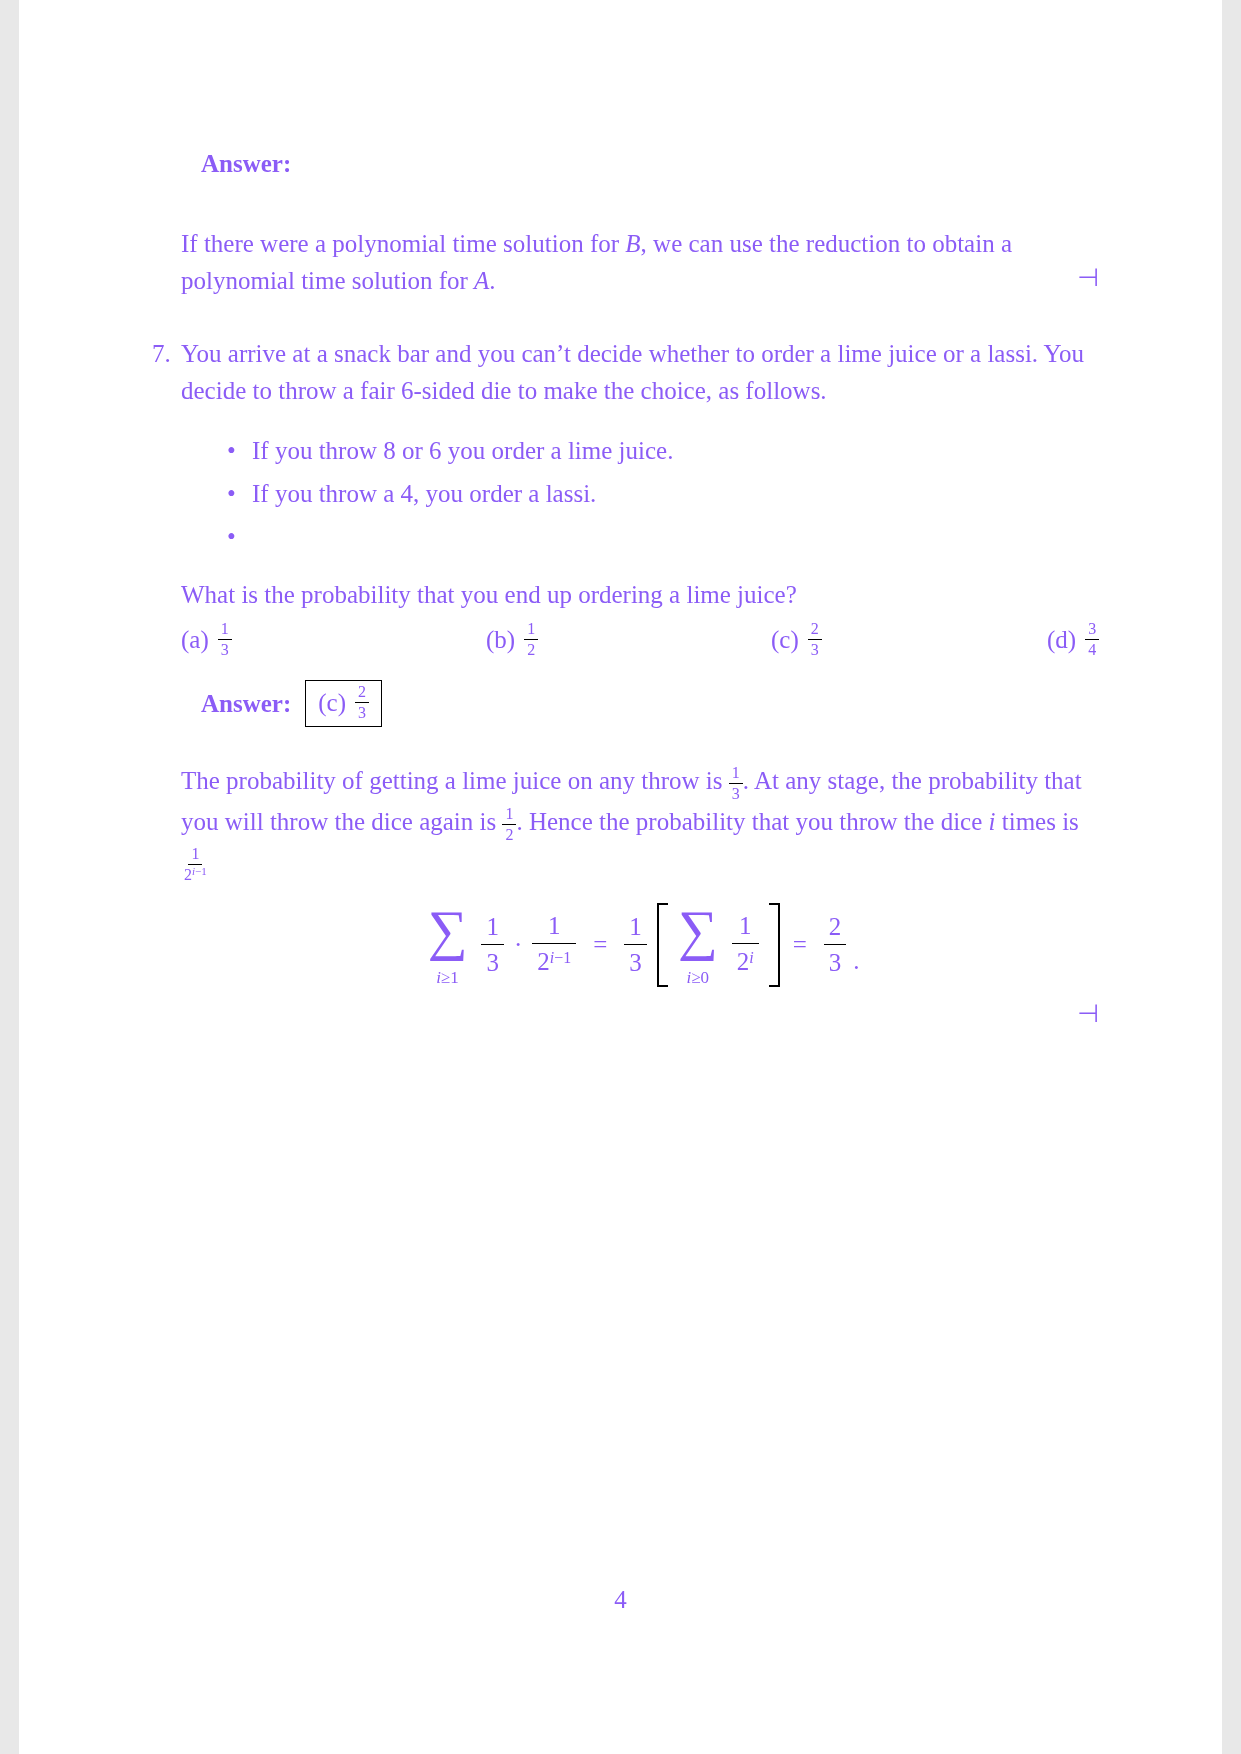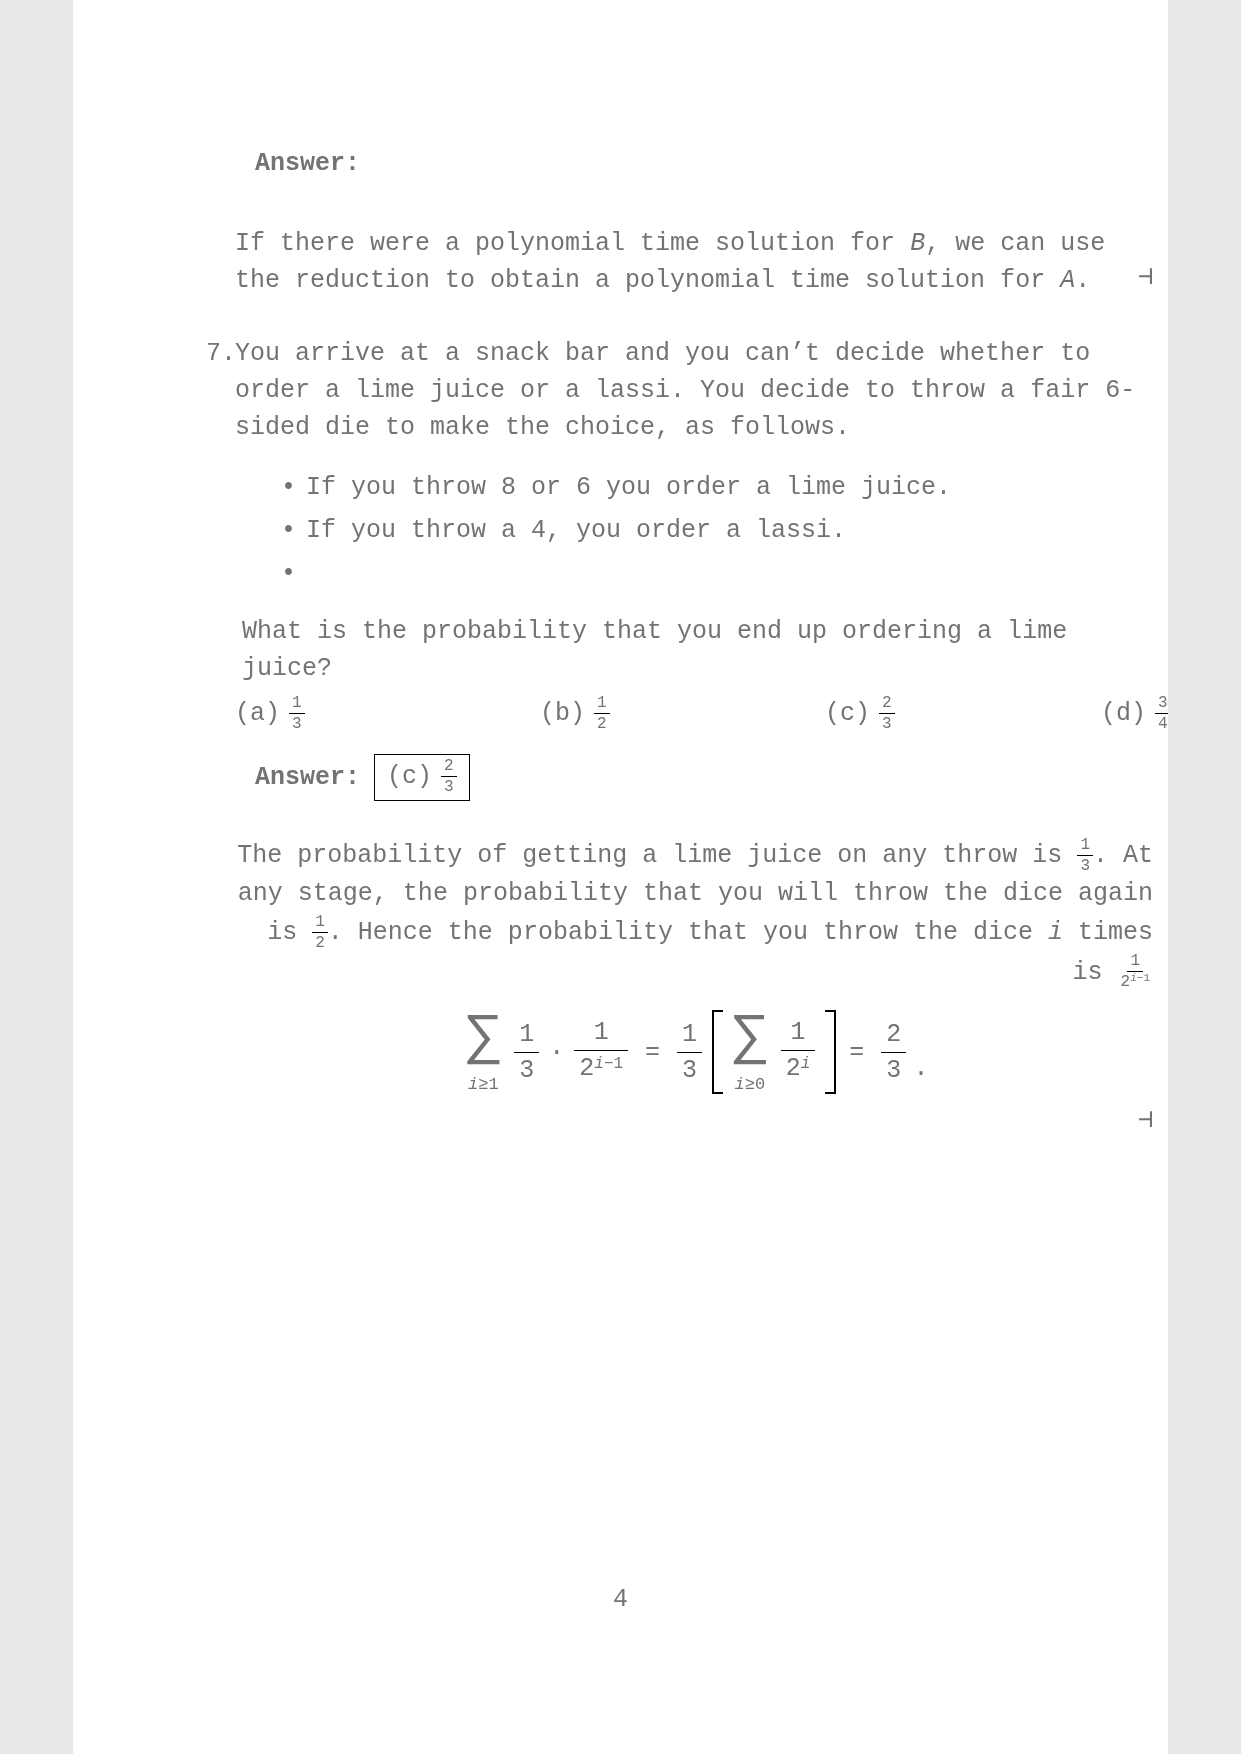--- a/index.html
+++ b/index.html
@@ -1,19 +1,19 @@
 <!DOCTYPE html>
 <html><head>
 <meta charset="utf-8">
 <style>
   html,body { margin:0; padding:0; background:#e8e8e8; }
   .page {
-    position:relative; width:1095px; height:1754px; margin:0 auto;
-    background:#ffffff; color:#737373;
-    font-family:Liberation Mono, monospace;
+    position:relative; width:1203px; height:1754px; margin:0 auto;
+    background:#ffffff; color:#8b5cf6;
+    font-family:Liberation Serif, serif;
     font-size:25px; line-height:37px;
     overflow:hidden;
   }
   .content { position:absolute; left:162px; top:145px; width:918px; }
 
   .mvar { font-style:italic; }
 
   
   .answer-row1 { display:flex; align-items:center; padding-left:20px; }
   .answer-label { font-weight:bold; flex:none; }
@@ -26,40 +26,40 @@
 
   
   .item7 { display:flex; margin-top:36px; margin-left:-29px; }
   .item-num { width:29px; flex:none; }
   .item-body { width:918px; }
 
   .bullets { margin-top:23px; }
   .bullet-row { display:flex; margin-bottom:6px; }
   .bullet-glyph { width:25px; margin-left:46px; flex:none; }
 
-  .prompt { margin-top:21px;margin-left:7px; }
+  .prompt { margin-top:21px; }
 
   
   .options { position:relative; height:50px; margin-top:5px; }
   .option { position:absolute; top:2px; display:inline-flex; align-items:center; gap:9px; }
   .opt-0 { left:0; } .opt-1 { left:305px; } .opt-2 { left:590px; } .opt-3 { left:866px; }
 
   
   .ifrac { display:inline-flex; flex-direction:column; align-items:center;
            font-size:16px; line-height:18px; vertical-align:middle; }
   .ifrac .fn { border-bottom:1.3px solid #000; padding:0 3px 1px; }
   .ifrac .fd { padding:1px 3px 0; }
   .ifrac .fexp { font-size:11px; position:relative; top:-5px; }
 
   
   .answer-row2 { display:flex; align-items:center; padding-left:20px; margin-top:12px; }
   .answer-box2 { margin-left:14px; border:1.6px solid #000; padding:2px 12px 4px; display:inline-flex; align-items:center; gap:9px; }
 
   
-  .solution { margin-top:35px; line-height:38px;text-align:right; }
+  .solution { margin-top:35px; line-height:38px; }
 
   
   .display-math { margin-top:18px; display:flex; justify-content:center; align-items:center; }
   .bigsum { display:flex; flex-direction:column; align-items:center; margin:0 7px; }
   .sum-op { font-size:56px; line-height:54px; }
   .sum-sub { font-size:17px; line-height:18px; margin-top:12px; }
   .dfrac { display:inline-flex; flex-direction:column; align-items:center; margin:0 7px;
            font-size:25px; line-height:27px; }
   .dfrac .dfn { padding:0 5px 4px; }
   .dfrac .dbar { align-self:stretch; border-top:1.7px solid #000; }

